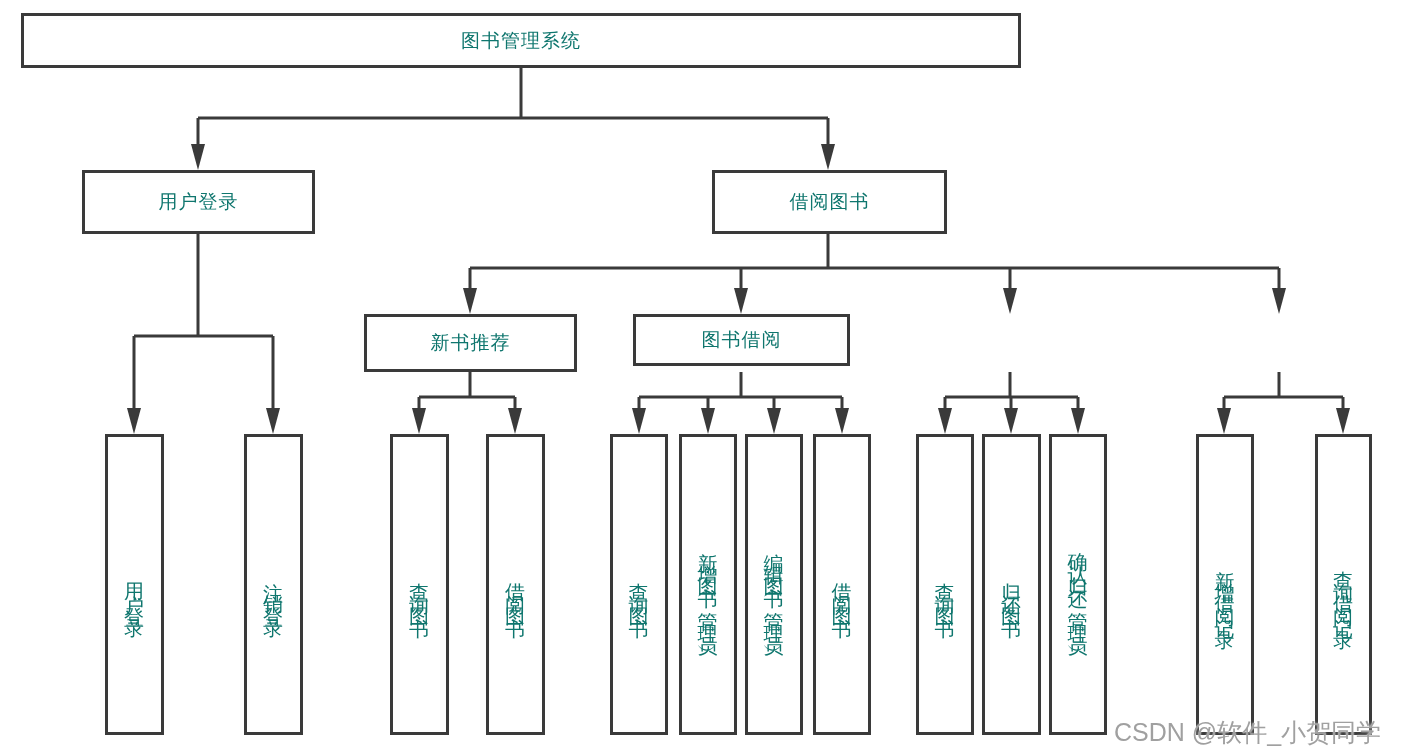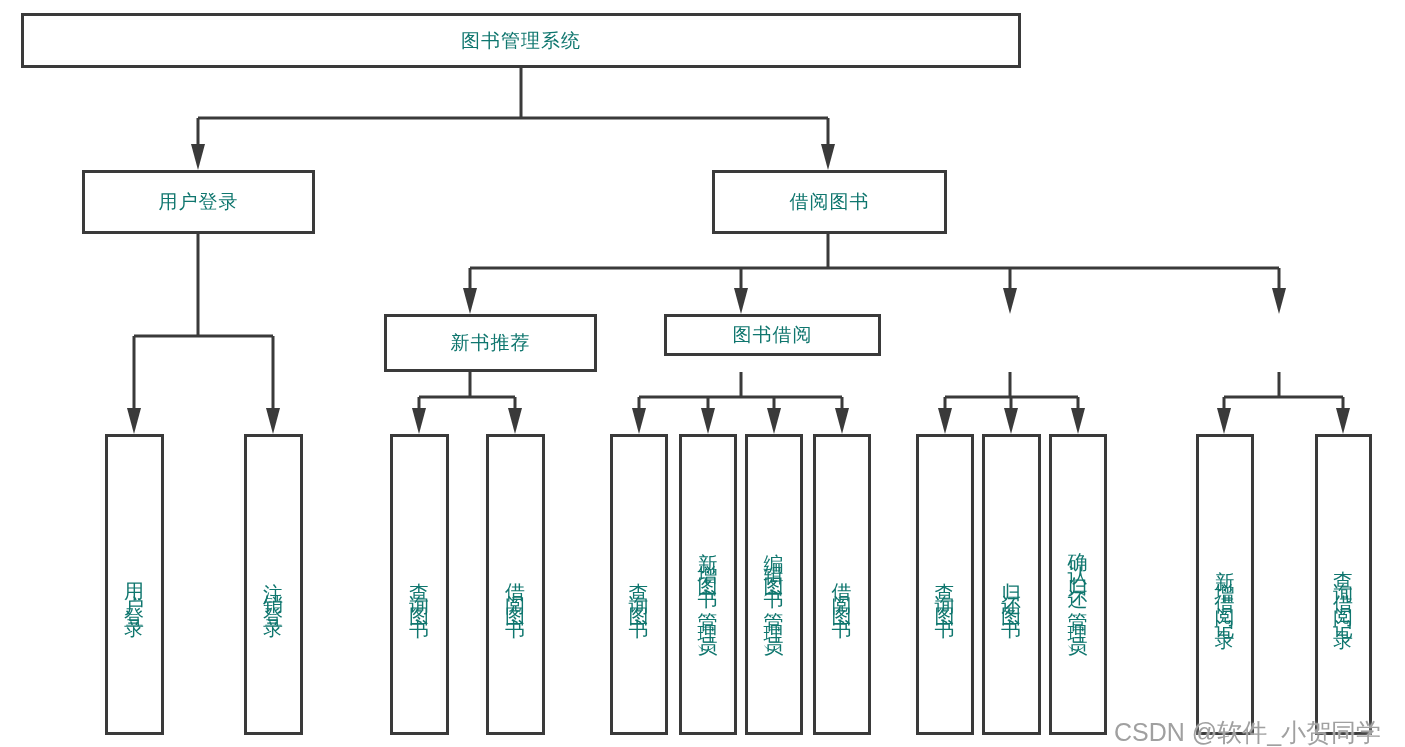--- a/index.html
+++ b/index.html
@@ -105,24 +105,24 @@
     <span>图书管理系统</span>
   </div>
 
   <div class="box hbox" style="left:82px; top:170px; width:233px; height:64px;">
     <span>用户登录</span>
   </div>
   <div class="box hbox" style="left:712px; top:170px; width:235px; height:64px;">
     <span>借阅图书</span>
   </div>
 
-  <div class="box hbox" style="left:364px; top:314px; width:213px; height:58px;margin-left:20px;">
+  <div class="box hbox" style="left:364px; top:314px; width:213px; height:58px;">
     <span>新书推荐</span>
   </div>
-  <div class="box hbox" style="left:633px; top:314px; width:217px; height:42px;margin-left:31px;">
+  <div class="box hbox" style="left:633px; top:314px; width:217px; height:52px;">
     <span>图书借阅</span>
   </div>
 
   <div class="box vbox" style="left:105px; top:434px; width:59px; height:301px;">
     <span>用户登录</span>
   </div>
   <div class="box vbox" style="left:244px; top:434px; width:59px; height:301px;">
     <span>注销登录</span>
   </div>
 

